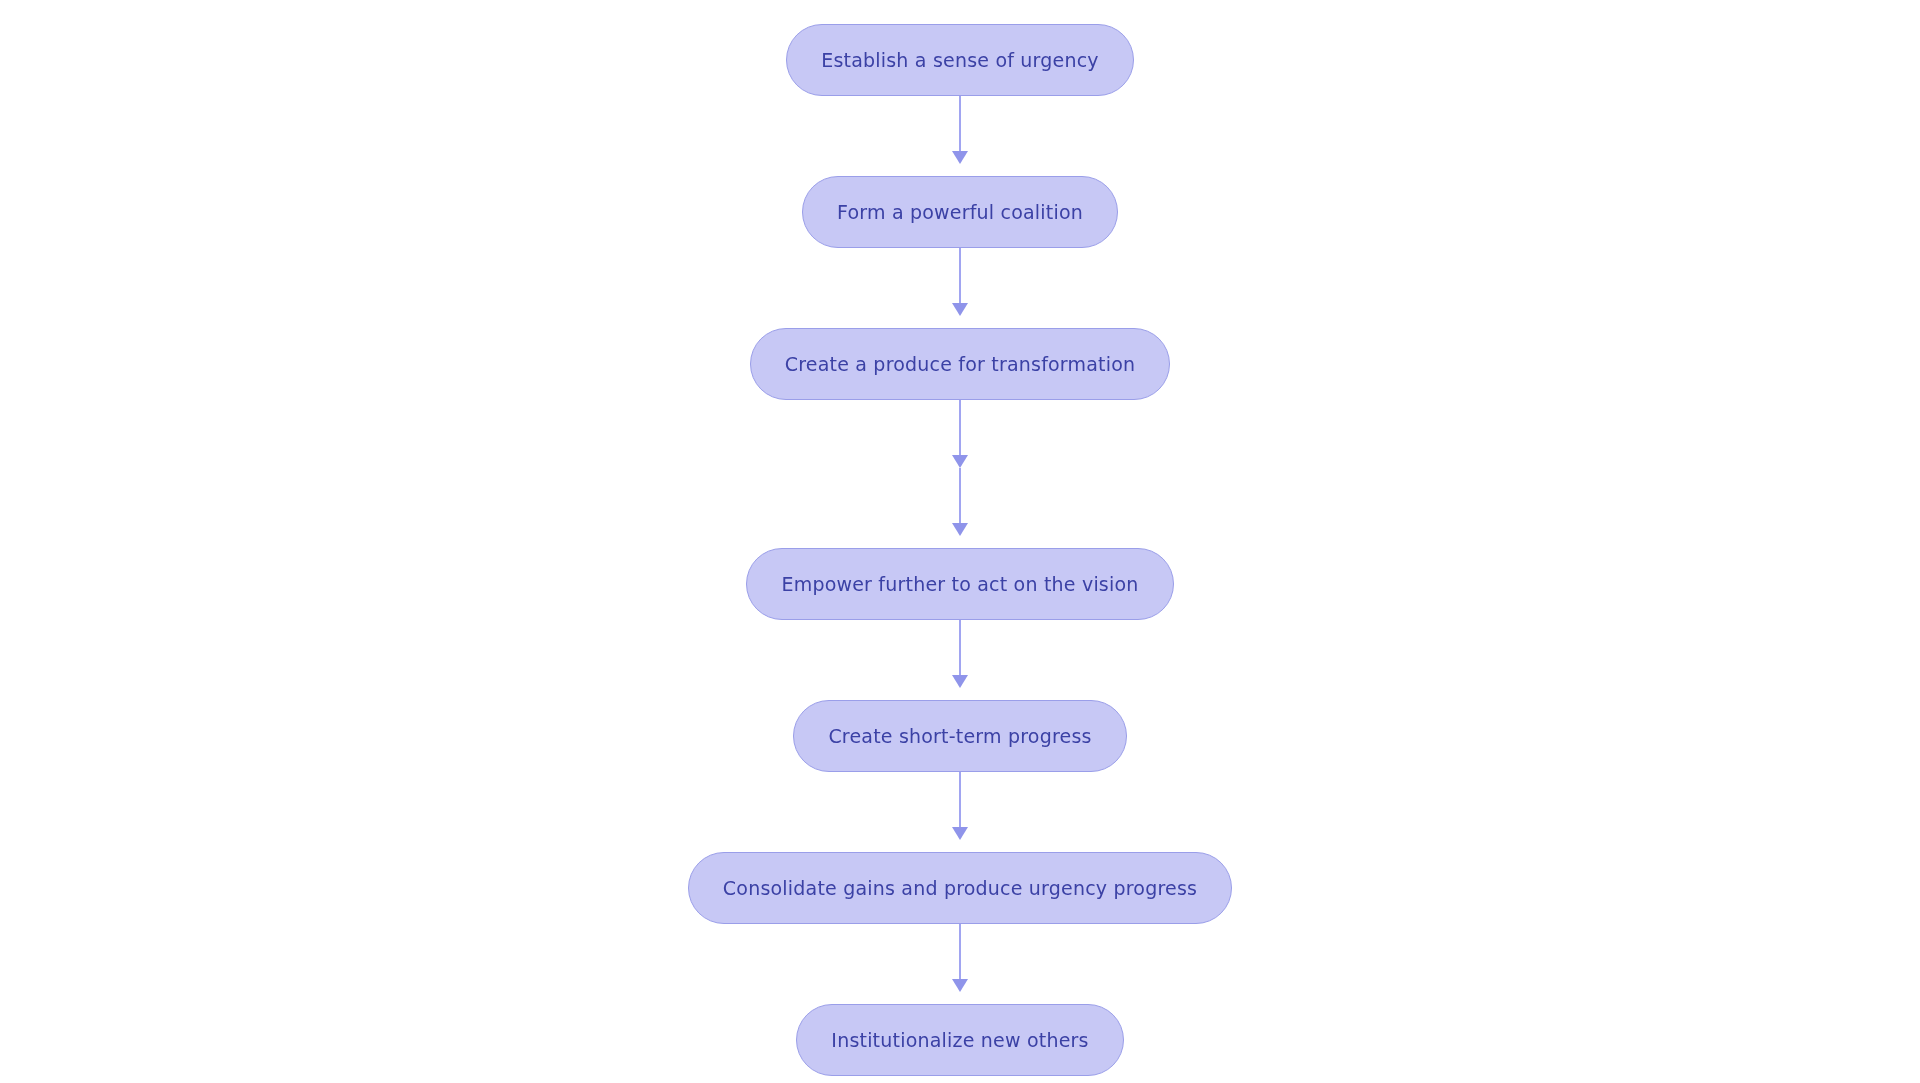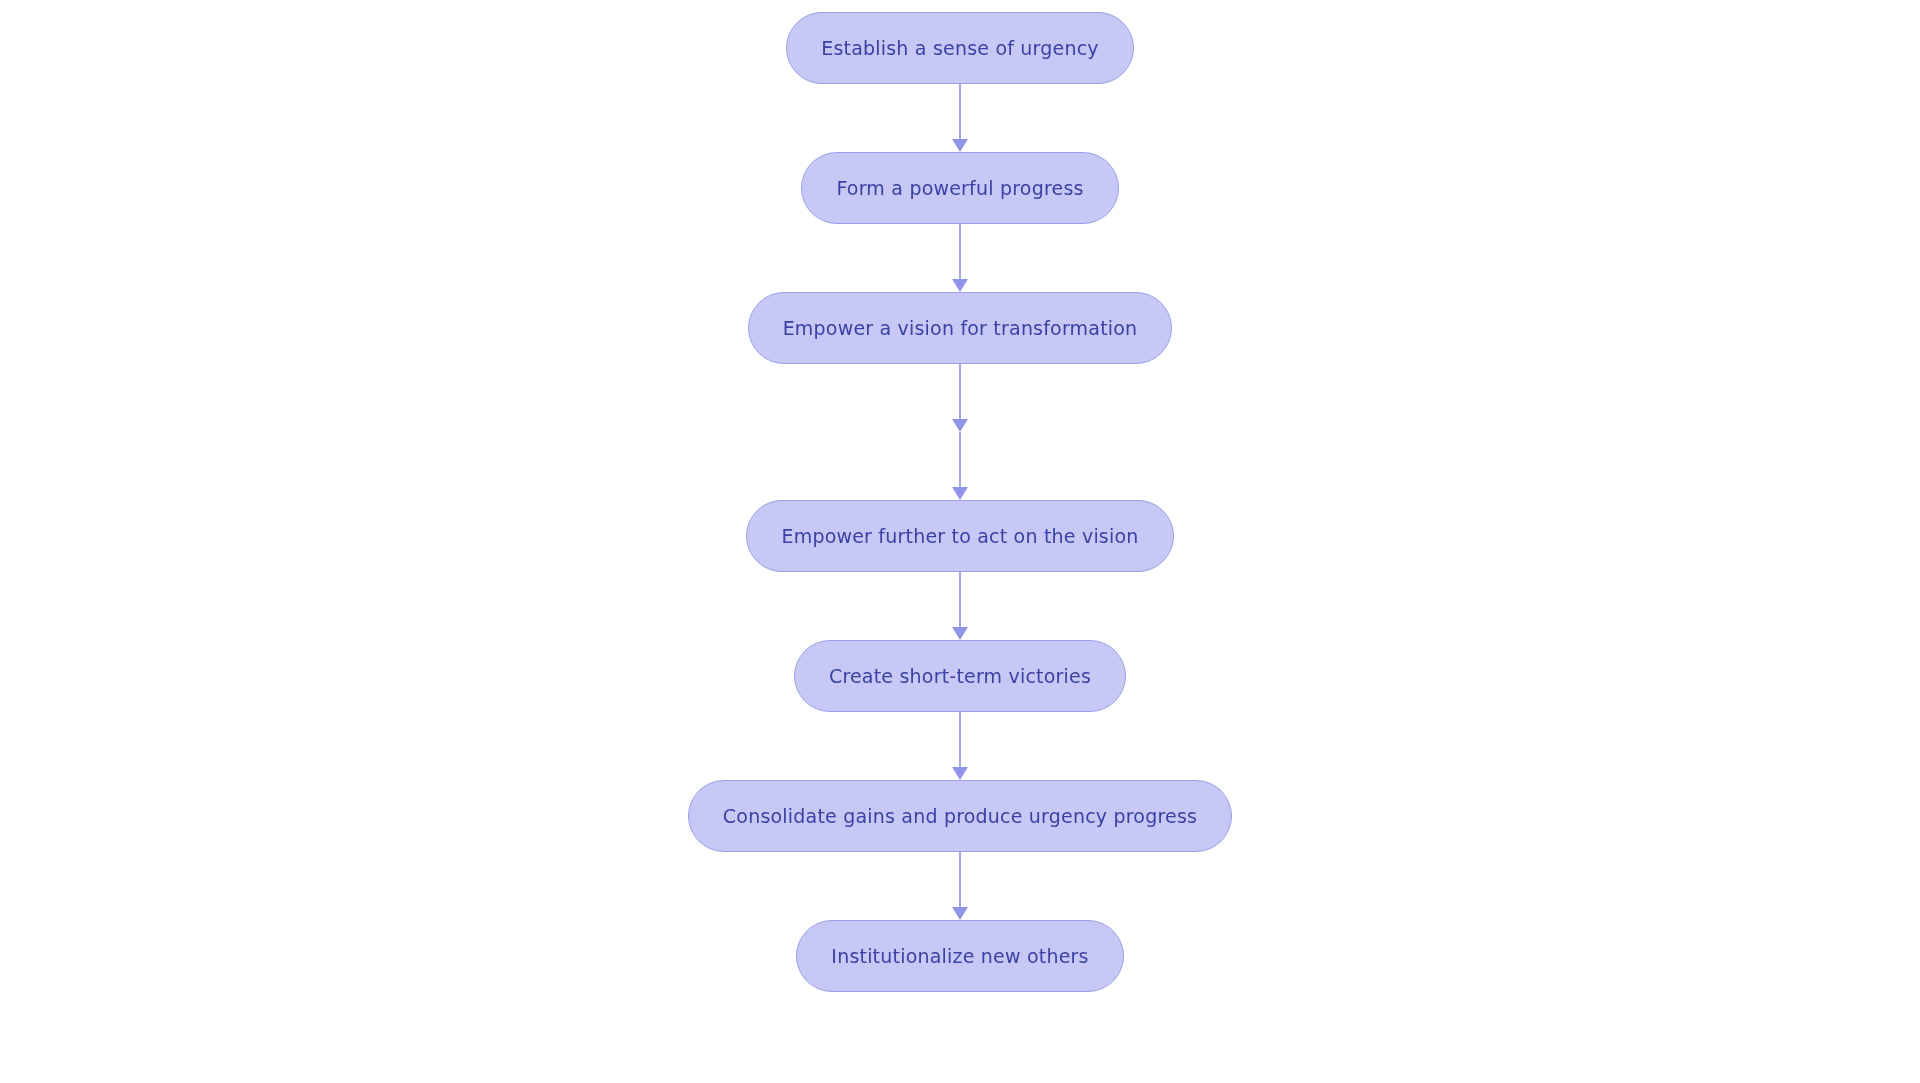--- a/index.html
+++ b/index.html
@@ -32,20 +32,21 @@
     background: var(--node-fill, #c7c8f5);
     color: var(--node-text, #3b41a5);
     display: flex;
     align-items: center;
     justify-content: center;
     padding: 0 34px;
     font-size: 19px;
     letter-spacing: 0.2px;
     white-space: nowrap;
     flex: 0 0 auto;
+    margin-top: 12px;
   }
   .flow-arrow {
     height: 68px;
     flex: 0 0 auto;
     display: flex;
     flex-direction: column;
     align-items: center;
   }
   .flow-arrow .shaft {
     width: 2px;
@@ -62,40 +63,40 @@
 </style>
 </head>
 <body>
 
 <div class="flow-canvas" id="flow-canvas">
     <div class="flow-node">Establish a sense of urgency</div>
     <div class="flow-arrow">
       <div class="shaft"></div>
       <div class="head"></div>
     </div>
-    <div class="flow-node">Form a powerful progress</div>
+    <div class="flow-node">Form a powerful coalition</div>
     <div class="flow-arrow">
       <div class="shaft"></div>
       <div class="head"></div>
     </div>
-    <div class="flow-node">Empower a vision for transformation</div>
+    <div class="flow-node">Create a produce for transformation</div>
     <div class="flow-arrow">
       <div class="shaft"></div>
       <div class="head"></div>
     </div>
     <div class="flow-arrow">
       <div class="shaft"></div>
       <div class="head"></div>
     </div>
     <div class="flow-node">Empower further to act on the vision</div>
     <div class="flow-arrow">
       <div class="shaft"></div>
       <div class="head"></div>
     </div>
-    <div class="flow-node">Create short-term victories</div>
+    <div class="flow-node">Create short-term progress</div>
     <div class="flow-arrow">
       <div class="shaft"></div>
       <div class="head"></div>
     </div>
     <div class="flow-node">Consolidate gains and produce urgency progress</div>
     <div class="flow-arrow">
       <div class="shaft"></div>
       <div class="head"></div>
     </div>
     <div class="flow-node">Institutionalize new others</div>

